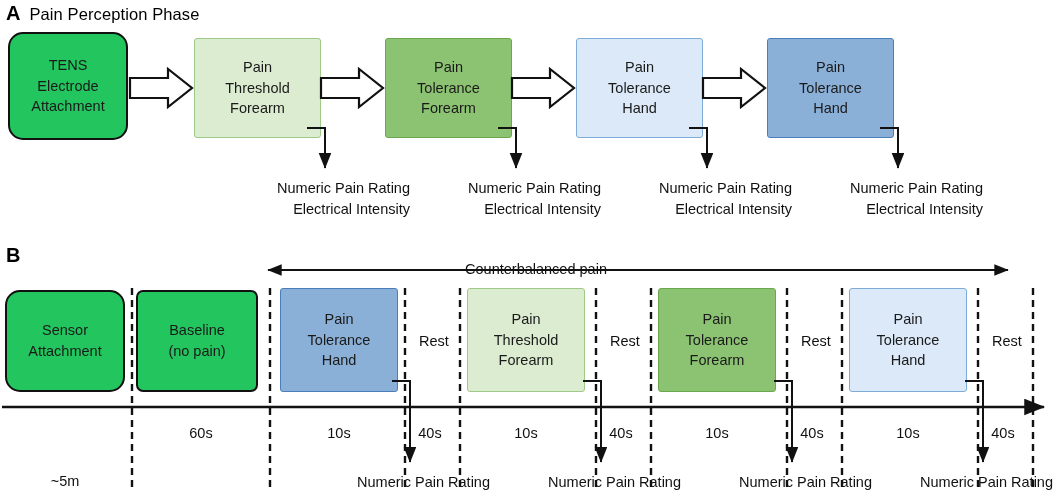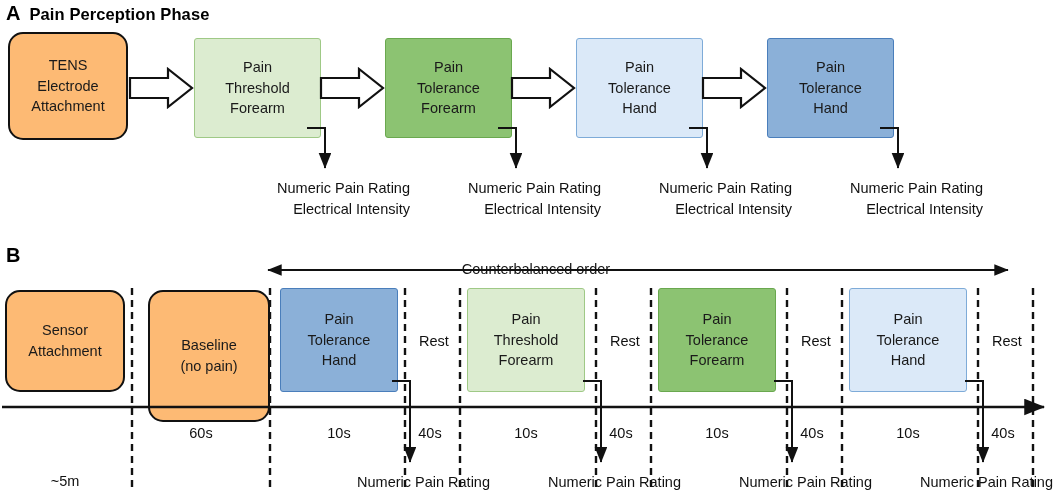--- a/index.html
+++ b/index.html
@@ -12,38 +12,38 @@
     position:relative;
     width:1053px;
     height:493px;
     background:#ffffff;
     overflow:hidden;
   }
 
   
   .panel-head{position:absolute;display:flex;align-items:baseline;gap:9px;white-space:nowrap;}
   .panel-letter{font-size:20px;font-weight:bold;line-height:1;}
-  .panel-title{font-size:16.5px;font-weight:bold;line-height:1;letter-spacing:.1px;}
+  .panel-title{font-size:16.5px;font-weight:normal;line-height:1;letter-spacing:.1px;}
 
   
   .box{
     position:absolute;
     box-sizing:border-box;
     border-radius:3px;
     display:flex;
     flex-direction:column;
     align-items:center;
     justify-content:center;
     text-align:center;
     font-size:14.5px;
     line-height:1.42;
     color:#1a1a1a;
     white-space:nowrap;
   }
-  .box.plain{background:#fdba74;border:2.4px solid #111111;border-radius:15px;}
+  .box.plain{background:#22c55e;border:2.4px solid #111111;border-radius:15px;}
   .box.green-light{background:#dcecd0;border:1.6px solid #9fc986;}
   .box.green-dark{background:#8cc372;border:1.6px solid #6aa84f;}
   .box.blue-light{background:#dbe9f8;border:1.6px solid #7eabd8;}
   .box.blue-dark{background:#8bb0d8;border:1.6px solid #4a7ebb;}
   .box span{display:block;}
 
   
   .cap{
     position:absolute;
     font-size:14.5px;
@@ -134,28 +134,28 @@
   </div>
   <div class="cap" style="left:813px;top:178px;width:170px;">
     <span>Numeric Pain Rating</span>
     <span>Electrical Intensity</span>
   </div>
 
   <div class="panel-head" style="left:6px;top:245px;">
     <div class="panel-letter">B</div>
   </div>
 
-  <div class="cb-label" style="left:536px;top:261px;transform:translateX(-50%);">Counterbalanced order</div>
+  <div class="cb-label" style="left:536px;top:261px;transform:translateX(-50%);">Counterbalanced pain</div>
 
   <div class="box plain" style="left:5px;top:290px;width:120px;height:102px;">
     <span>Sensor</span>
     <span>Attachment</span>
   </div>
 
-  <div class="box plain" style="left:148px;top:290px;width:122px;height:132px;">
+  <div class="box plain" style="left:136px;top:290px;width:122px;height:102px;border-radius:7px;">
     <span>Baseline</span>
     <span>(no pain)</span>
   </div>
 
   <div class="box blue-dark" style="left:280px;top:288px;width:118px;height:104px;">
     <span>Pain</span>
     <span>Tolerance</span>
     <span>Hand</span>
   </div>
 

